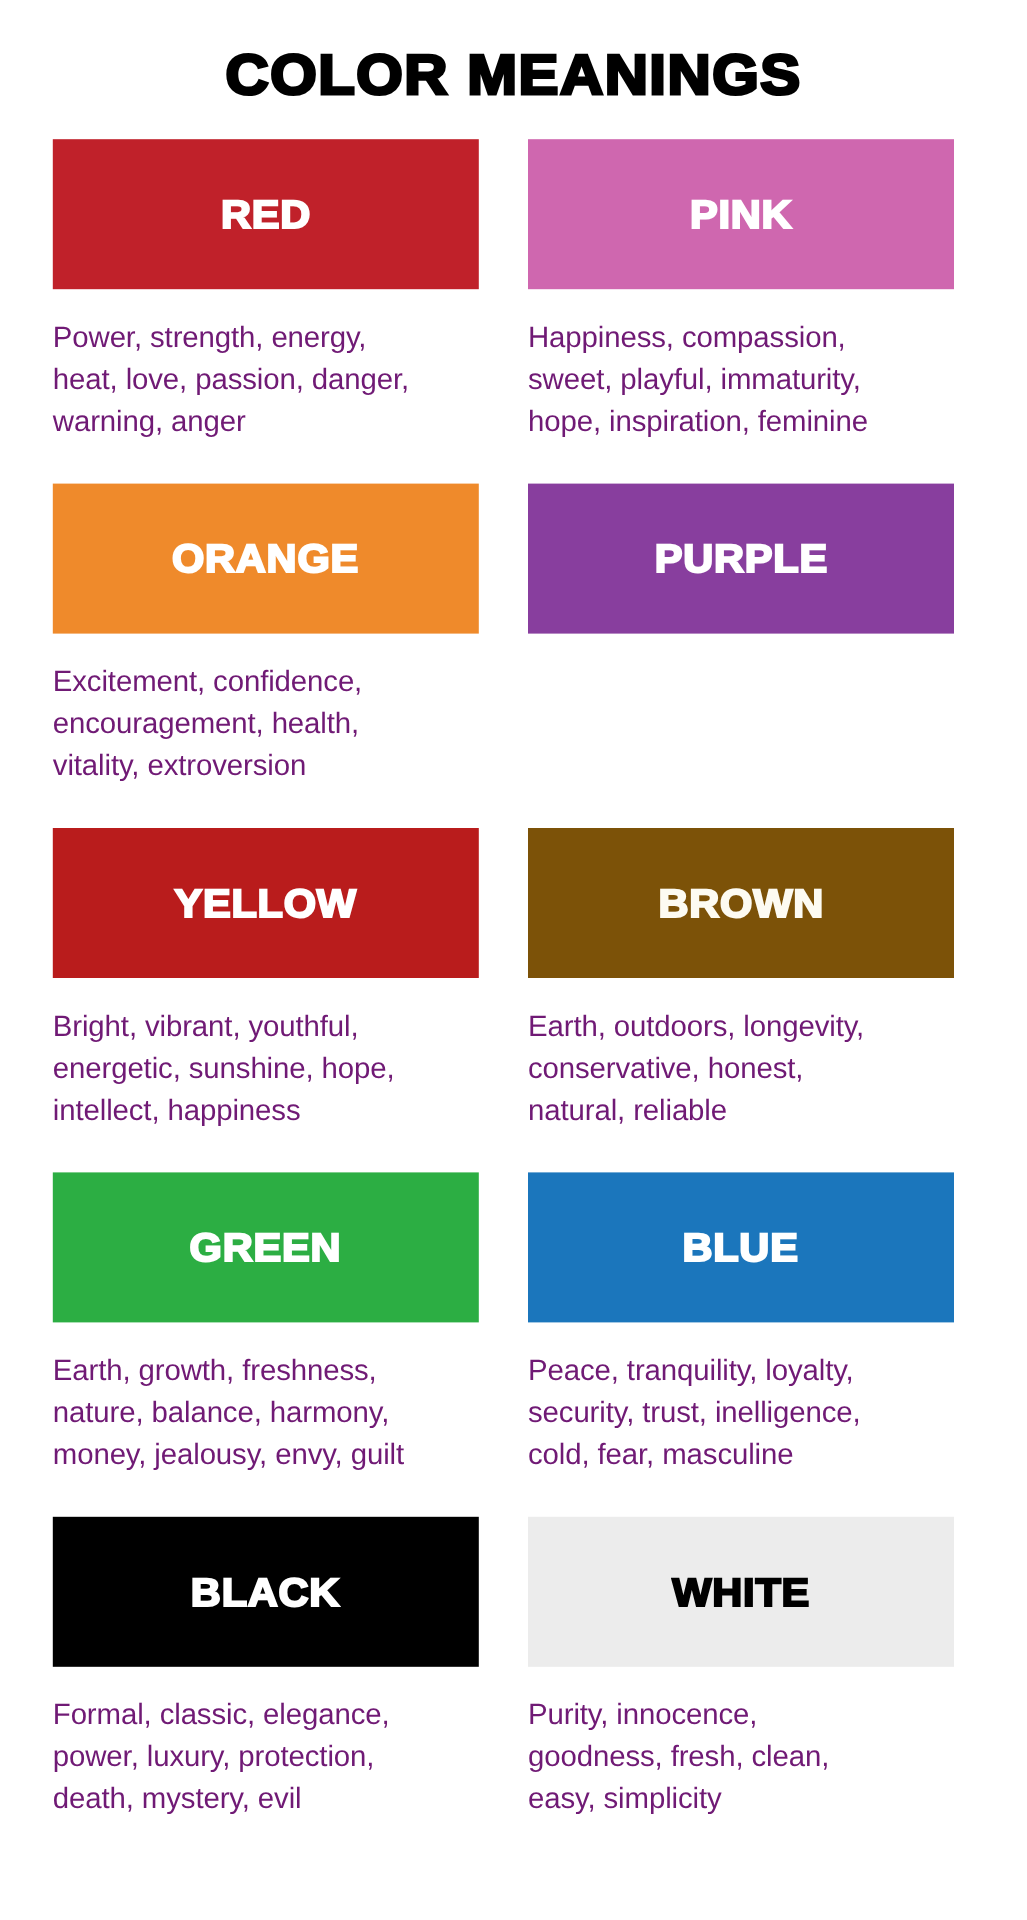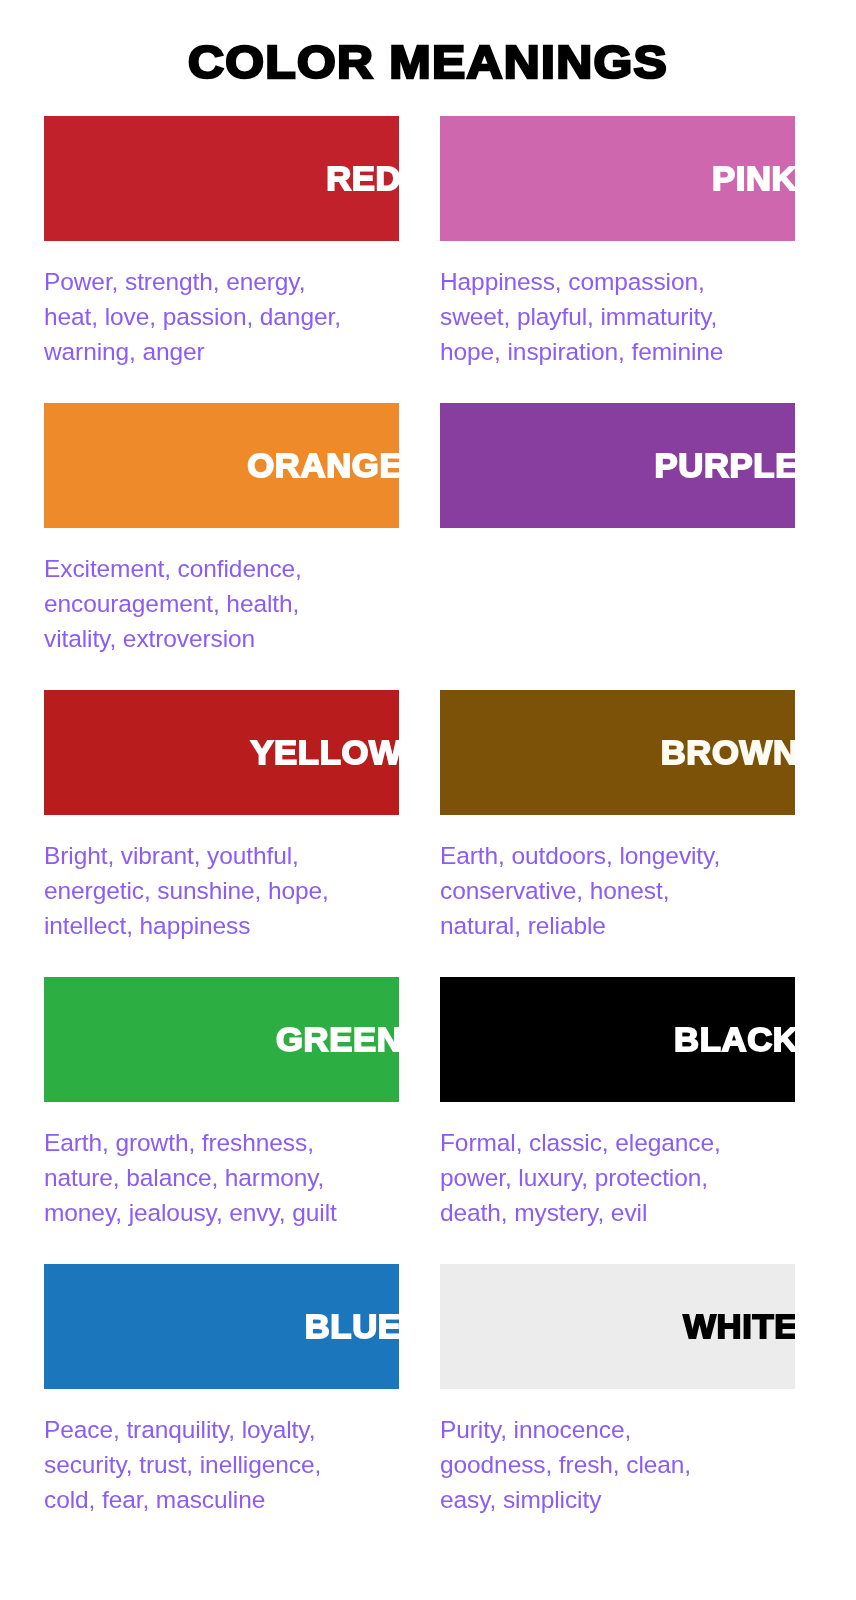--- a/index.html
+++ b/index.html
@@ -56,41 +56,41 @@
   .color-card {
     width: 355px;
     margin-bottom: 0;
   }
 
   .swatch {
     width: 355px;
     height: 125px;
     display: flex;
     align-items: center;
-    justify-content: flex-end;
+    justify-content: center;
     overflow: hidden;
   }
 
   .swatch-label {
     font-family: "Liberation Sans", "DejaVu Sans", sans-serif;
     font-weight: 700;
     font-size: 33px;
     line-height: 1;
     letter-spacing: 0.6px;
     text-align: center;
     transform: scaleX(1.05);
     transform-origin: center center;
   }
 
   .desc {
     font-family: "Liberation Sans", "DejaVu Sans", sans-serif;
     font-weight: 400;
     font-size: 24.5px;
     line-height: 35px;
-    color: #8b5cf6;
+    color: #701a75;
     padding-top: 23px;
     padding-bottom: 20px;
     letter-spacing: -0.1px;
     white-space: pre-line;
   }
 
   
   .card-slot { height: 287px; }
   .card-slot-last { height: 287px; }
 </style>
@@ -156,36 +156,36 @@
 
     <div class="color-card card-slot">
       <div class="swatch" style="background:#2CAE43;">
         <span class="swatch-label" style="color: rgb(255, 255, 255); -webkit-text-stroke: 1.8px rgb(255, 255, 255);">GREEN</span>
       </div>
       <p class="desc">Earth, growth, freshness,
 nature, balance, harmony,
 money, jealousy, envy, guilt</p>
     </div>
 
+    <div class="color-card card-slot-last">
+      <div class="swatch" style="background:#1B76BC;">
+        <span class="swatch-label" style="color: rgb(255, 255, 255); -webkit-text-stroke: 1.8px rgb(255, 255, 255);">BLUE</span>
+      </div>
+      <p class="desc">Peace, tranquility, loyalty,
+security, trust, inelligence,
+cold, fear, masculine</p>
+    </div>
+
     <div class="color-card card-slot">
       <div class="swatch" style="background:#000000;">
         <span class="swatch-label" style="color: rgb(255, 255, 255); -webkit-text-stroke: 1.8px rgb(255, 255, 255);">BLACK</span>
       </div>
       <p class="desc">Formal, classic, elegance,
 power, luxury, protection,
 death, mystery, evil</p>
-    </div>
-
-    <div class="color-card card-slot-last">
-      <div class="swatch" style="background:#1B76BC;">
-        <span class="swatch-label" style="color: rgb(255, 255, 255); -webkit-text-stroke: 1.8px rgb(255, 255, 255);">BLUE</span>
-      </div>
-      <p class="desc">Peace, tranquility, loyalty,
-security, trust, inelligence,
-cold, fear, masculine</p>
     </div>
 
     <div class="color-card card-slot-last">
       <div class="swatch" style="background:#ECECEC;">
         <span class="swatch-label" style="color: rgb(0, 0, 0); -webkit-text-stroke: 1.8px rgb(0, 0, 0);">WHITE</span>
       </div>
       <p class="desc">Purity, innocence,
 goodness, fresh, clean,
 easy, simplicity</p>
     </div>

